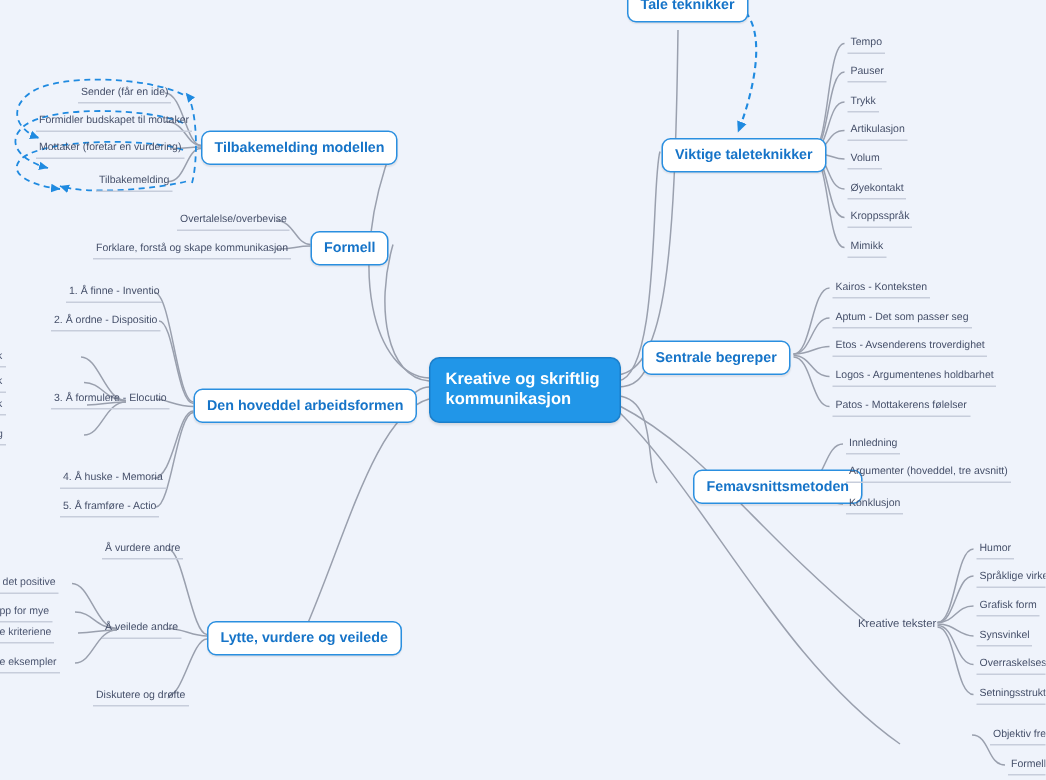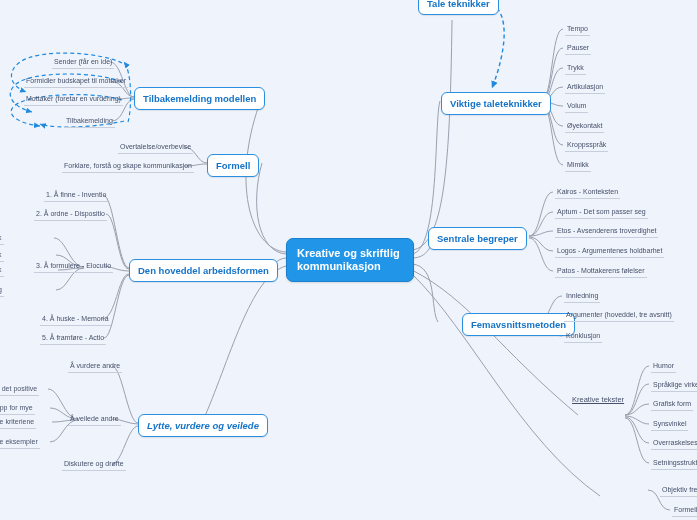--- a/index.html
+++ b/index.html
@@ -162,21 +162,21 @@
 <div class="node leaf" style="left:34px;top:209px;border-bottom:1px solid #c7cddb;">2. Å ordne - Dispositio</div>
 <div class="node leaf" style="left:34px;top:261px;border-bottom:1px solid #c7cddb;">3. Å formulere - Elocutio</div>
 <div class="node leaf" style="left:40px;top:314px;border-bottom:1px solid #c7cddb;">4. Å huske - Memoria</div>
 <div class="node leaf" style="left:40px;top:333px;border-bottom:1px solid #c7cddb;">5. Å framføre - Actio</div>
 
 <div class="node leaf sub" style="left:-4px;top:233px;border-bottom:1px solid #c7cddb;">k</div>
 <div class="node leaf sub" style="left:-4px;top:250px;border-bottom:1px solid #c7cddb;">k</div>
 <div class="node leaf sub" style="left:-4px;top:265px;border-bottom:1px solid #c7cddb;">k</div>
 <div class="node leaf sub" style="left:-4px;top:285px;border-bottom:1px solid #c7cddb;">g</div>
 
-<div class="node branch" style="left:138px;top:414px;font-style:italic;">Lytte, vurdere og veilede</div>
+<div class="node branch" style="left:138px;top:414px;">Lytte, vurdere og veilede</div>
 <div class="node leaf" style="left:68px;top:361px;border-bottom:1px solid #c7cddb;">Å vurdere andre</div>
 <div class="node leaf" style="left:68px;top:414px;border-bottom:1px solid #c7cddb;">Å veilede andre</div>
 <div class="node leaf" style="left:62px;top:459px;border-bottom:1px solid #c7cddb;">Diskutere og drøfte</div>
 
 <div class="node leaf sub" style="left:-10px;top:384px;border-bottom:1px solid #c7cddb;">på det positive</div>
 <div class="node leaf sub" style="left:-14px;top:403px;border-bottom:1px solid #c7cddb;">ta opp for mye</div>
 <div class="node leaf sub" style="left:-16px;top:417px;border-bottom:1px solid #c7cddb;">bruke kriteriene</div>
 <div class="node leaf sub" style="left:-16px;top:437px;border-bottom:1px solid #c7cddb;">bruke eksempler</div>
 
 <div class="node branch" style="left:441px;top:92px;">Viktige taleteknikker</div>
@@ -194,21 +194,21 @@
 <div class="node leaf" style="left:555px;top:207px;border-bottom:1px solid #c7cddb;">Aptum - Det som passer seg</div>
 <div class="node leaf" style="left:555px;top:226px;border-bottom:1px solid #c7cddb;">Etos - Avsenderens troverdighet</div>
 <div class="node leaf" style="left:555px;top:246px;border-bottom:1px solid #c7cddb;">Logos - Argumentenes holdbarhet</div>
 <div class="node leaf" style="left:555px;top:266px;border-bottom:1px solid #c7cddb;">Patos - Mottakerens følelser</div>
 
 <div class="node branch" style="left:462px;top:313px;">Femavsnittsmetoden</div>
 <div class="node leaf" style="left:564px;top:291px;border-bottom:1px solid #c7cddb;">Innledning</div>
 <div class="node leaf" style="left:564px;top:310px;border-bottom:1px solid #c7cddb;">Argumenter (hoveddel, tre avsnitt)</div>
 <div class="node leaf" style="left:564px;top:331px;border-bottom:1px solid #c7cddb;">Konklusjon</div>
 
-<div class="node leaf" style="left:570px;top:395px;font-size:7.5px;text-decoration:underline;">Kreative tekster</div>
+<div class="node leaf" style="left:570px;top:411px;font-size:7.5px;">Kreative tekster</div>
 <div class="node leaf" style="left:651px;top:361px;border-bottom:1px solid #c7cddb;">Humor</div>
 <div class="node leaf" style="left:651px;top:380px;border-bottom:1px solid #c7cddb;">Språklige virkemidler</div>
 <div class="node leaf" style="left:651px;top:399px;border-bottom:1px solid #c7cddb;">Grafisk form</div>
 <div class="node leaf" style="left:651px;top:419px;border-bottom:1px solid #c7cddb;">Synsvinkel</div>
 <div class="node leaf" style="left:651px;top:438px;border-bottom:1px solid #c7cddb;">Overraskelsesmoment</div>
 <div class="node leaf" style="left:651px;top:458px;border-bottom:1px solid #c7cddb;">Setningsstruktur</div>
 
 <div class="node leaf" style="left:660px;top:485px;border-bottom:1px solid #c7cddb;">Objektiv frems</div>
 <div class="node leaf" style="left:672px;top:505px;border-bottom:1px solid #c7cddb;">Formell stil</div>
 

